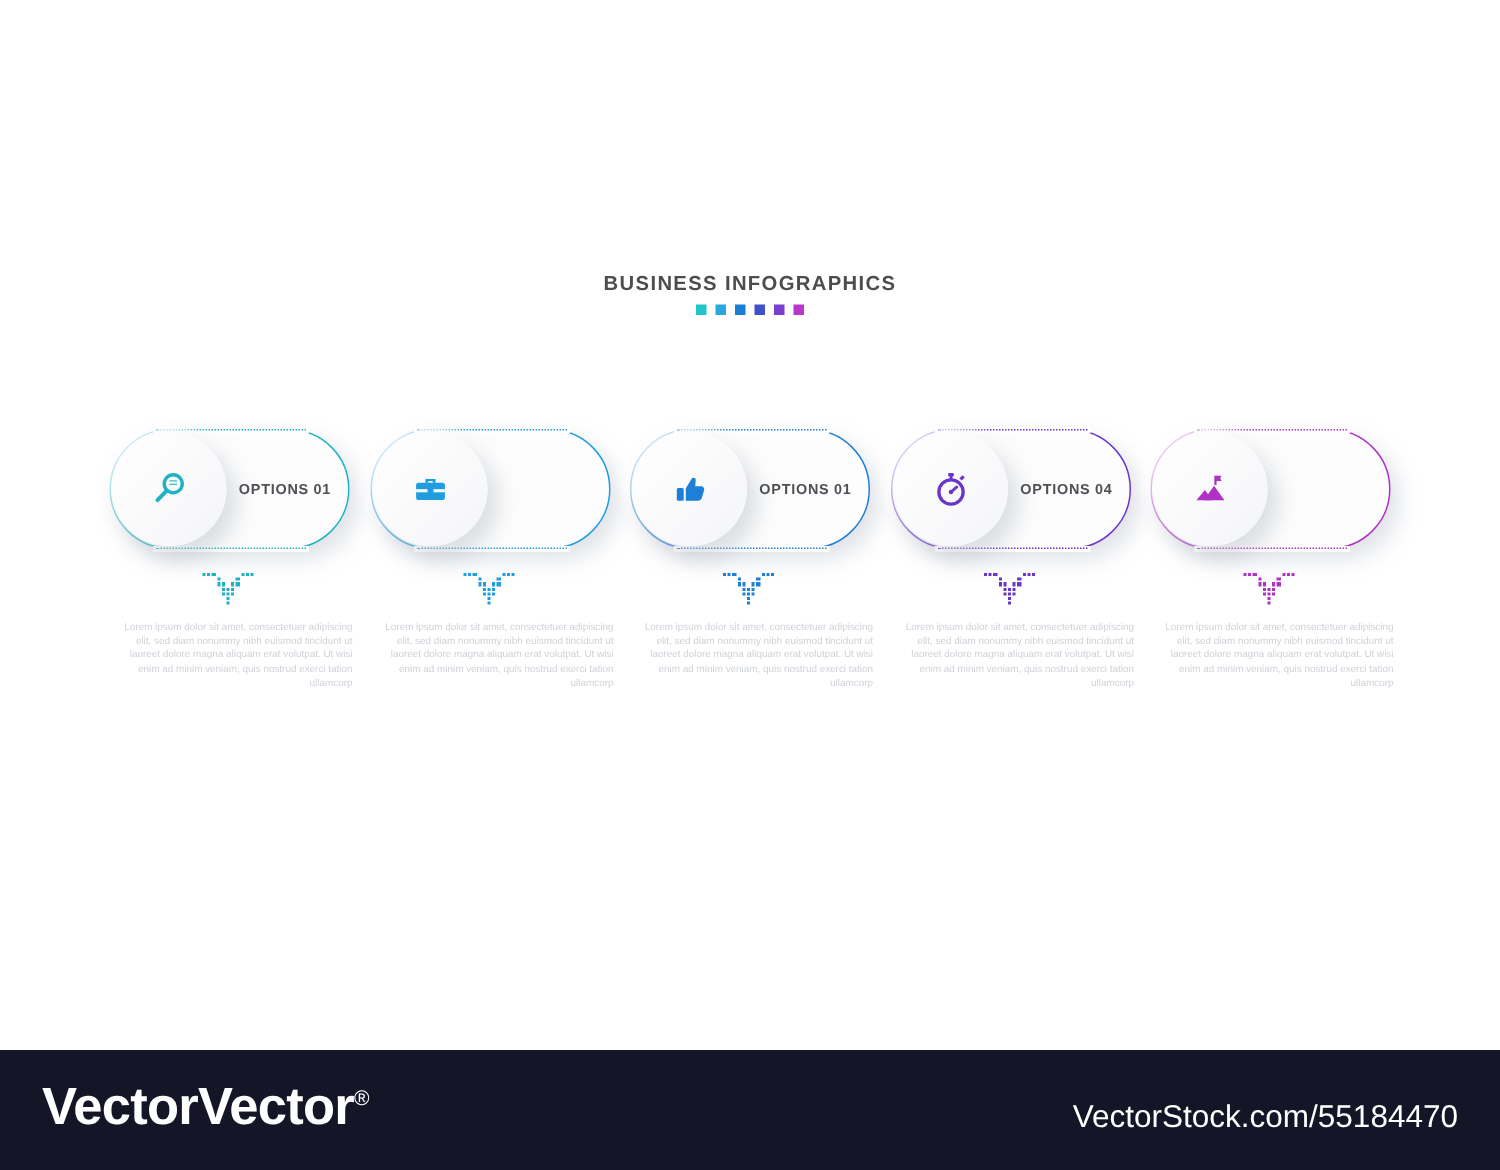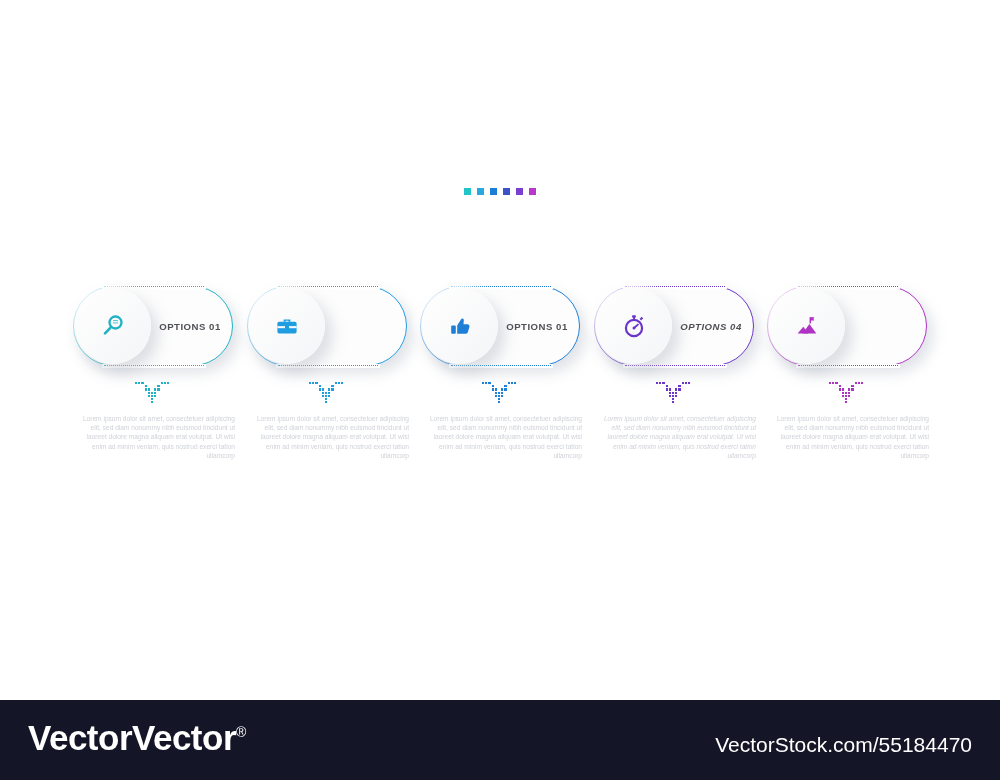--- a/index.html
+++ b/index.html
@@ -111,20 +111,21 @@
   .site{
     position:absolute; right:28px; top:33px;
     font-size:21px; color:#ffffff;
     font-family:"Liberation Sans", sans-serif;
   }
 </style>
 </head>
 <body>
 
 <div class="title-block">
+  <span class="title-text">BUSINESS INFOGRAPHICS</span>
   <div class="title-dots">
     <i style="background: rgb(33, 197, 201);"></i>
     <i style="background: rgb(41, 168, 224);"></i>
     <i style="background: rgb(26, 127, 212);"></i>
     <i style="background: rgb(63, 81, 198);"></i>
     <i style="background: rgb(123, 63, 208);"></i>
     <i style="background: rgb(184, 56, 201);"></i>
   </div>
 </div>
 
@@ -247,21 +248,21 @@
         <span style="left:19.200000000000003px;top:9.600000000000001px;background:#1d7fd6;"></span>
         <span style="left:19.200000000000003px;top:12.8px;background:#1d7fd6;"></span>
         <span style="left:22.400000000000002px;top:3.2px;background:#1d7fd6;"></span>
         <span style="left:22.400000000000002px;top:6.4px;background:#1d7fd6;"></span>
         <span style="left:25.6px;top:0px;background:#1d7fd6;"></span>
         <span style="left:28.8px;top:0px;background:#1d7fd6;"></span>
         <span style="left:32px;top:0px;background:#1d7fd6;"></span>
       </div>
       <div class="para">Lorem ipsum dolor sit amet, consectetuer adipiscing elit, sed diam nonummy nibh euismod tincidunt ut laoreet dolore magna aliquam erat volutpat. Ut wisi enim ad minim veniam, quis nostrud exerci tation ullamcorp</div>
     </div>
-    <div class="card" style="left: 594px; font-style: italic;">
+    <div class="card" style="left: 594px;">
       <div class="pill"></div>
       <div class="ring" style="color:#6b35c9">
         <div class="ring-mask-t"></div>
         <div class="ring-mask-b"></div>
         <div class="ring-dash-t"></div>
         <div class="ring-dash-b"></div>
       </div>
       <div class="icon-circle">
         <span>
           <svg width="26" height="26" viewBox="0 0 26 26">

